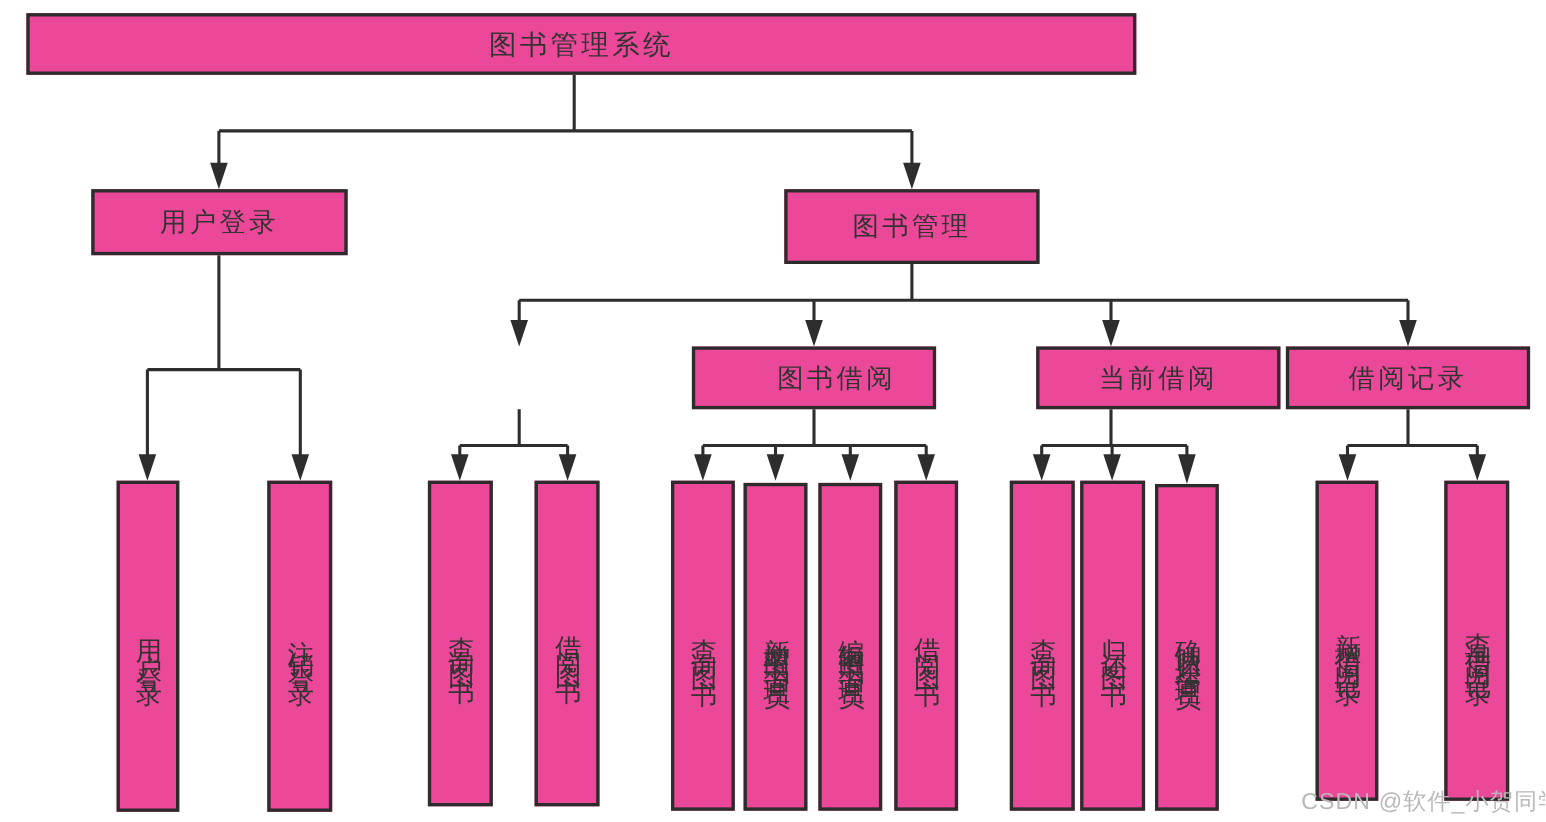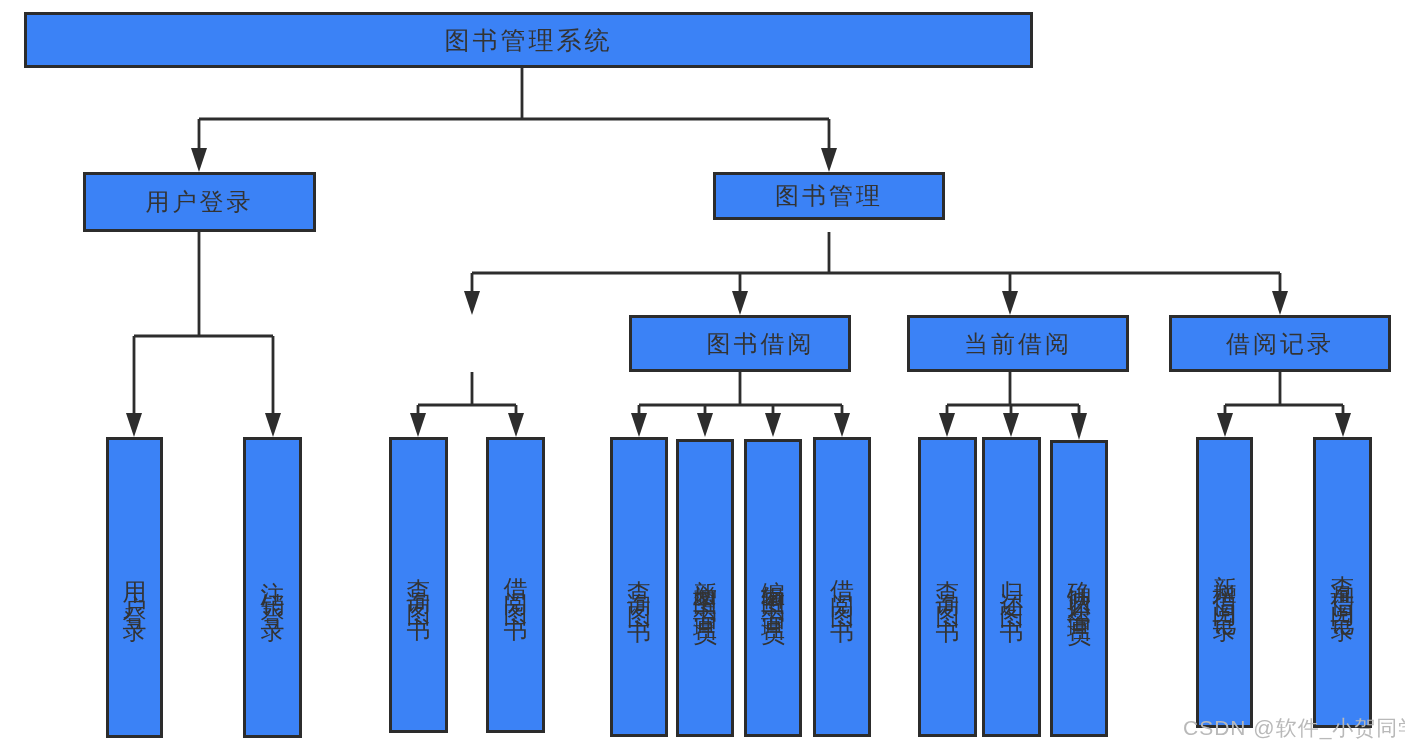--- a/index.html
+++ b/index.html
@@ -4,21 +4,21 @@
 <style>
   html,body{margin:0;padding:0;background:#ffffff;}
   .canvas{
     position:relative;width:1405px;height:747px;background:#ffffff;
     font-family:"Liberation Sans", sans-serif;color:#333333;overflow:hidden;
   }
   svg.connectors{position:absolute;left:0;top:0;z-index:1;}
   svg.connectors path{stroke:#2d2d2d;stroke-width:2.8;fill:none;}
   svg.connectors polygon{fill:#2d2d2d;stroke:none;}
   .box{
-    position:absolute;box-sizing:border-box;background:#3b82f6;
+    position:absolute;box-sizing:border-box;background:#ec4899;
     border:3px solid #2c2c2c;display:flex;align-items:center;justify-content:center;
     z-index:2;
   }
   .h-label{font-size:24px;letter-spacing:3px;white-space:nowrap;}
   .root-label{font-size:25px;letter-spacing:3px;white-space:nowrap;}
   .leaf span{
     writing-mode:vertical-rl;text-orientation:mixed;
     font-size:24px;line-height:1;white-space:nowrap;
   }
   .ls-wide{letter-spacing:13px;}
@@ -84,28 +84,28 @@
     </g>
   </svg>
 
   <div class="box" style="left:24px;top:12px;width:1009px;height:56px;">
     <span class="root-label">图书管理系统</span>
   </div>
 
   <div class="box" style="left:83px;top:172px;width:233px;height:60px;">
     <span class="h-label">用户登录</span>
   </div>
-  <div class="box" style="left:713px;top:172px;width:232px;height:48px;">
+  <div class="box" style="left:713px;top:172px;width:232px;height:68px;">
     <span class="h-label">图书管理</span>
   </div>
 
   <div class="box" style="left:629px;top:315px;width:222px;height:57px;padding-left:41px;">
     <span class="h-label">图书借阅</span>
   </div>
-  <div class="box" style="left:907px;top:315px;width:222px;height:57px;">
+  <div class="box" style="left:942px;top:315px;width:222px;height:57px;">
     <span class="h-label">当前借阅</span>
   </div>
   <div class="box" style="left:1169px;top:315px;width:222px;height:57px;">
     <span class="h-label">借阅记录</span>
   </div>
 
   <div class="box leaf" style="left:106px;top:437px;width:57px;height:301px;">
     <span class="ls-wide">用户登录</span>
   </div>
   <div class="box leaf" style="left:243px;top:437px;width:59px;height:301px;">

